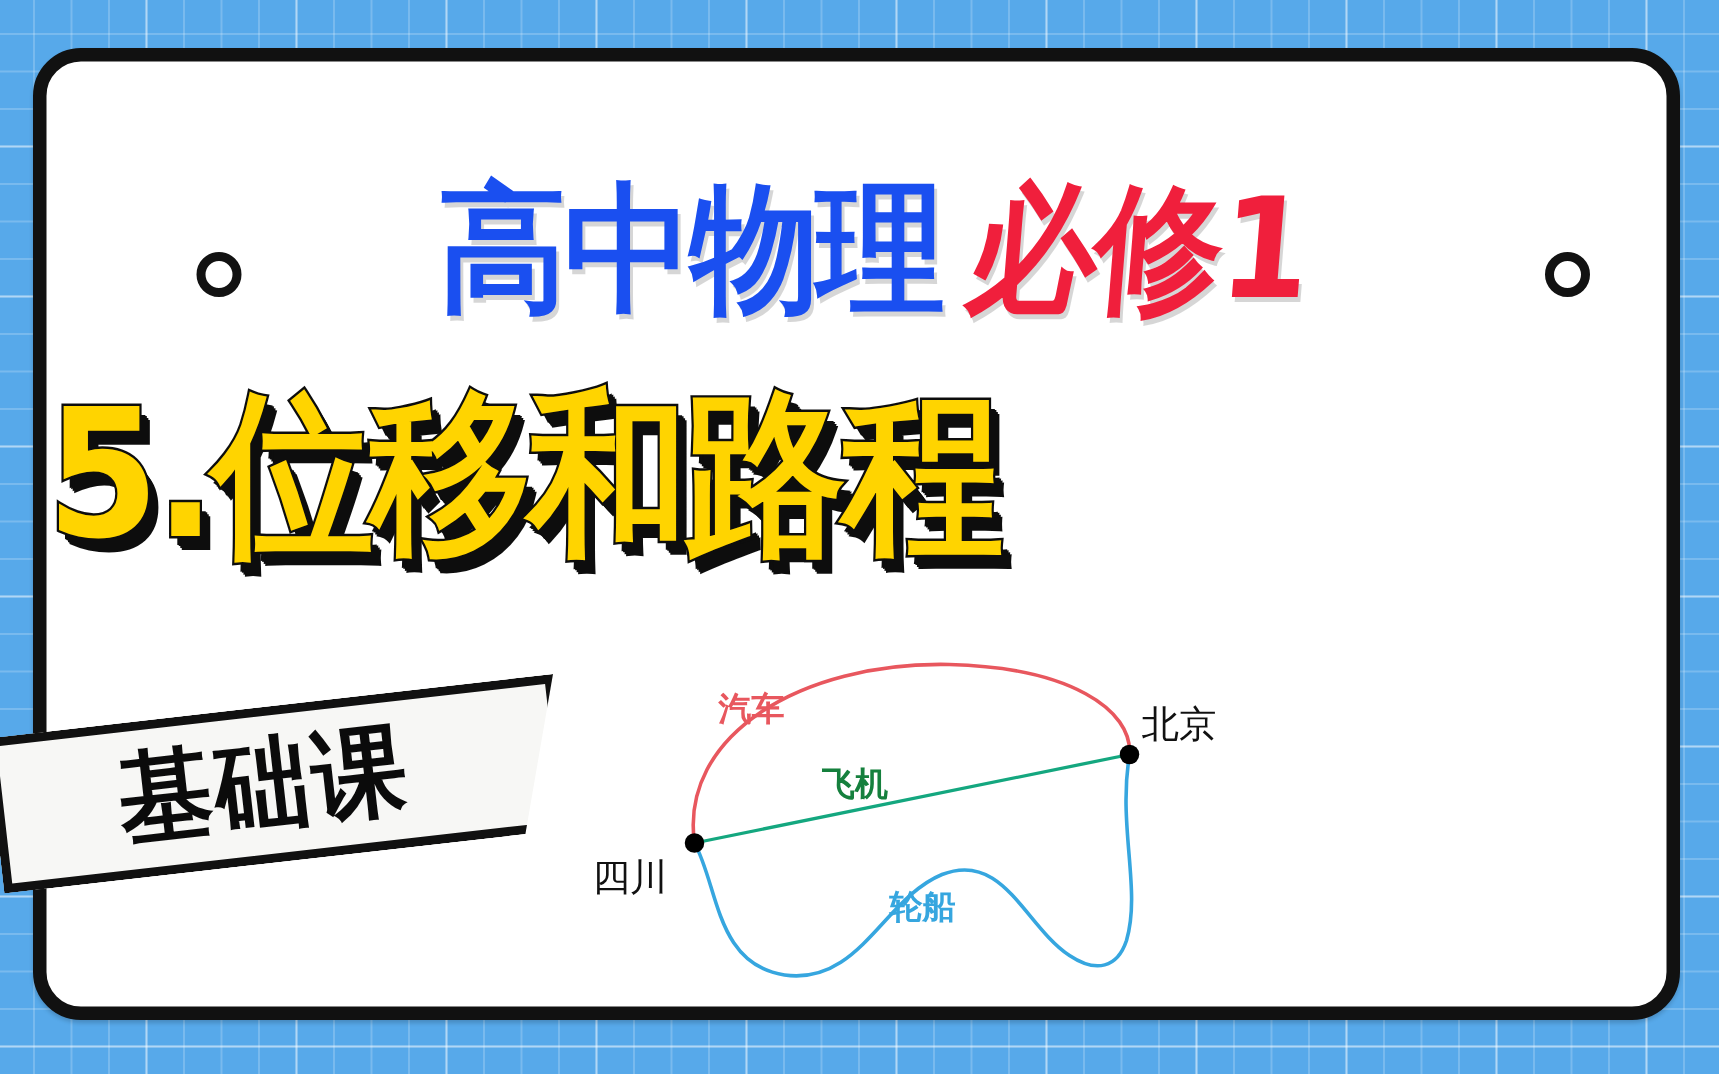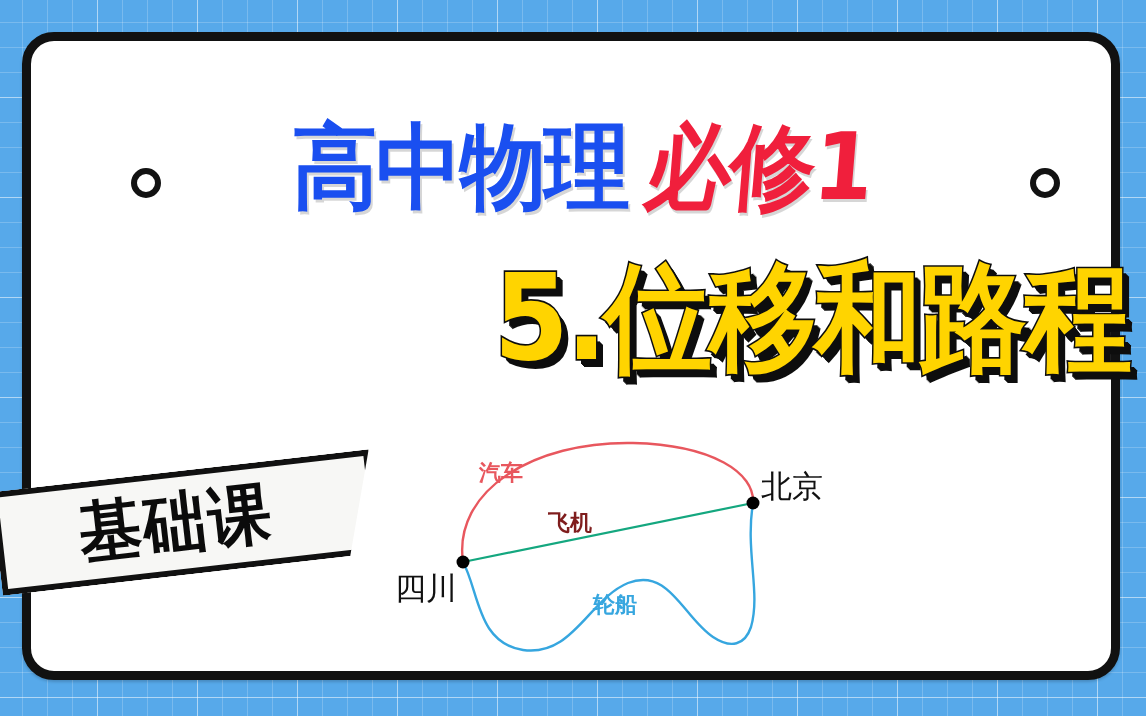--- a/index.html
+++ b/index.html
@@ -82,23 +82,22 @@
     text-shadow:2px 3px 0 rgba(0,0,0,0.16);
     transform:scaleY(1.08) skewX(-5deg);
     transform-origin:bottom center;
     margin-left:10px;
   }
 
   
   #maintitle-wrap {
     position:absolute;
     left:0; top:222px; width:1098px;
-    text-align:right;
+    text-align:left;
     pointer-events:none;
-    padding-left:32px;
   }
   #maintitle {
     display:inline-block;
     font-family:"DejaVu Sans","Liberation Sans", sans-serif;
     font-weight:bold;
     font-size:108px;
     line-height:1.02;
     letter-spacing:-3px;
     color:#ffd400;
     white-space:nowrap;
@@ -141,35 +140,35 @@
     position:absolute;
     left:352px; top:390px;
     width:460px; height:235px;
   }
   #diagram svg { display:block; width:460px; height:235px; overflow:visible; }
 
   .node-label {
     position:absolute;
     font-family:"DejaVu Sans","Liberation Sans", sans-serif;
     font-weight:normal;
-    font-size:31px;
+    font-size:25px;
     color:#111111;
     white-space:nowrap;
   }
   .path-label {
     position:absolute;
     font-family:Liberation Mono, monospace;
     font-weight:bold;
     font-size:22px;
     white-space:nowrap;
   }
   #label-sichuan { left:12px;  top:137px; }
   #label-beijing { left:378px; top:35px;  }
   #label-car     { left:96px;  top:27px;  color:#e8575e; }
-  #label-plane   { left:165px; top:77px;  color:#7f1d1d; }
+  #label-plane   { left:165px; top:77px;  color:#15803d; }
   #label-ship    { left:210px; top:159px; color:#36a6df; }
 </style>
 </head>
 <body>
 
 <div id="page">
 
   <div id="card">
 
     <div class="hole" id="hole-left"></div>

